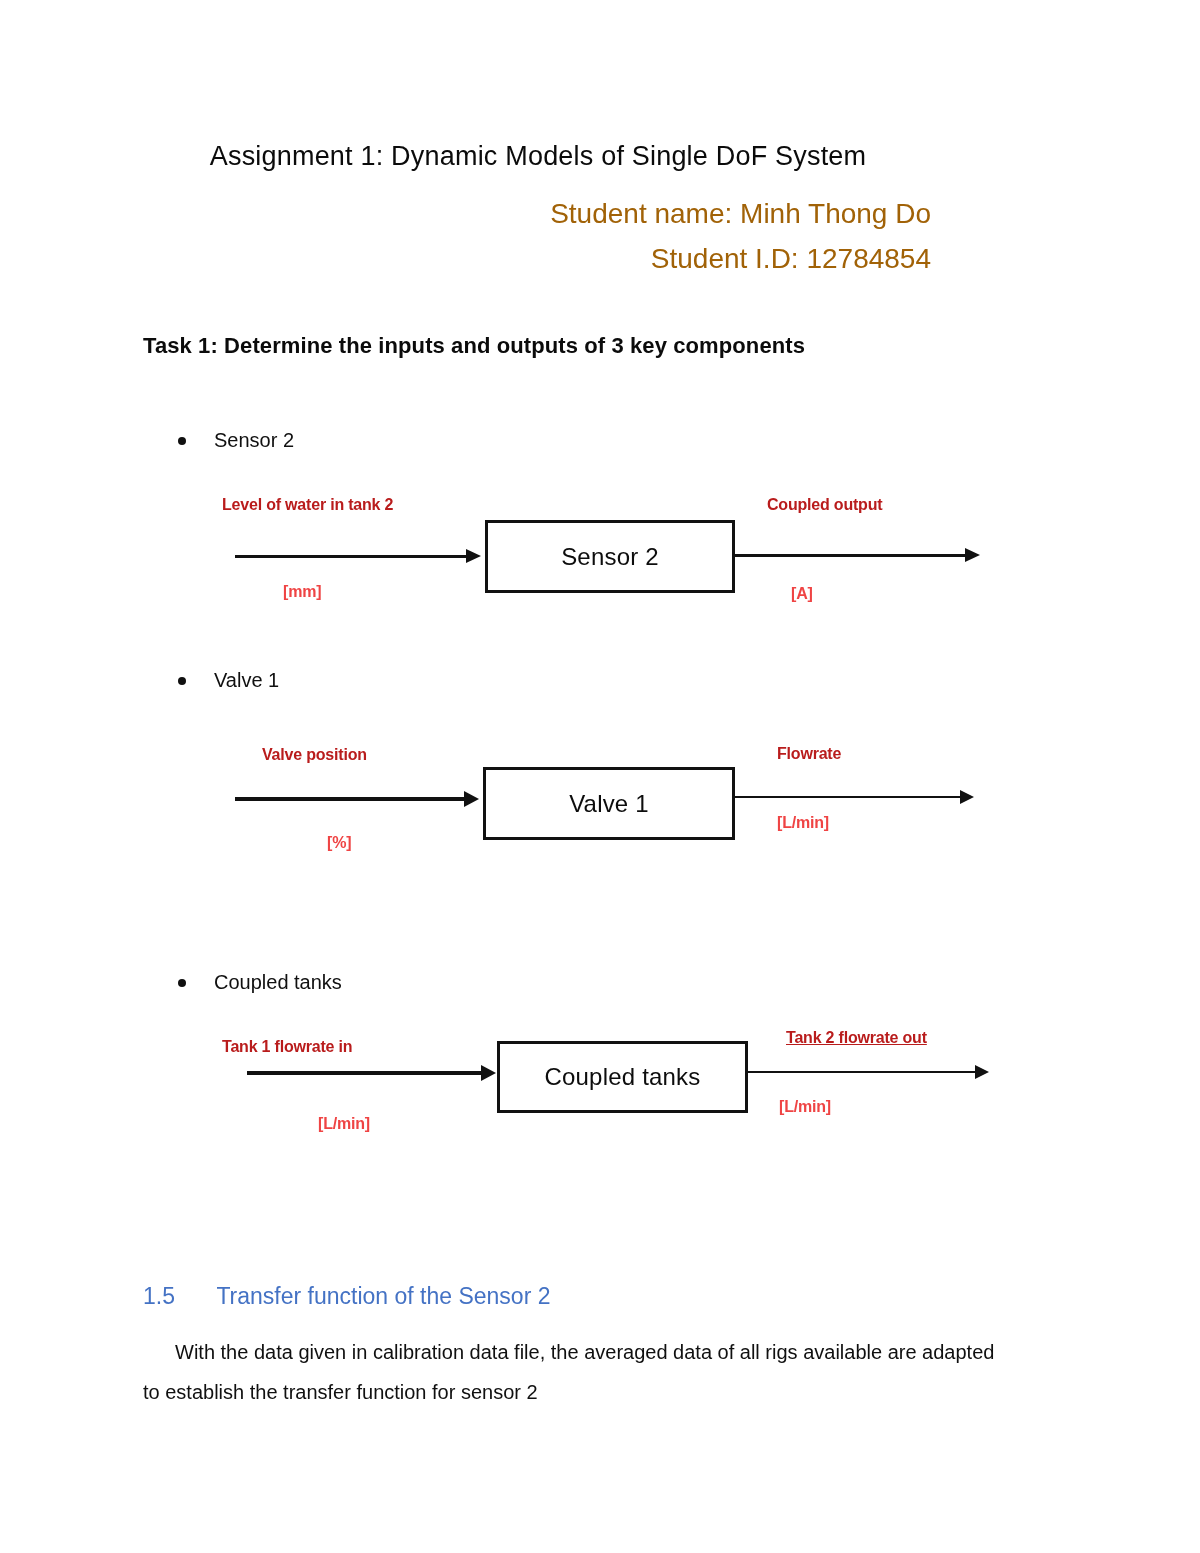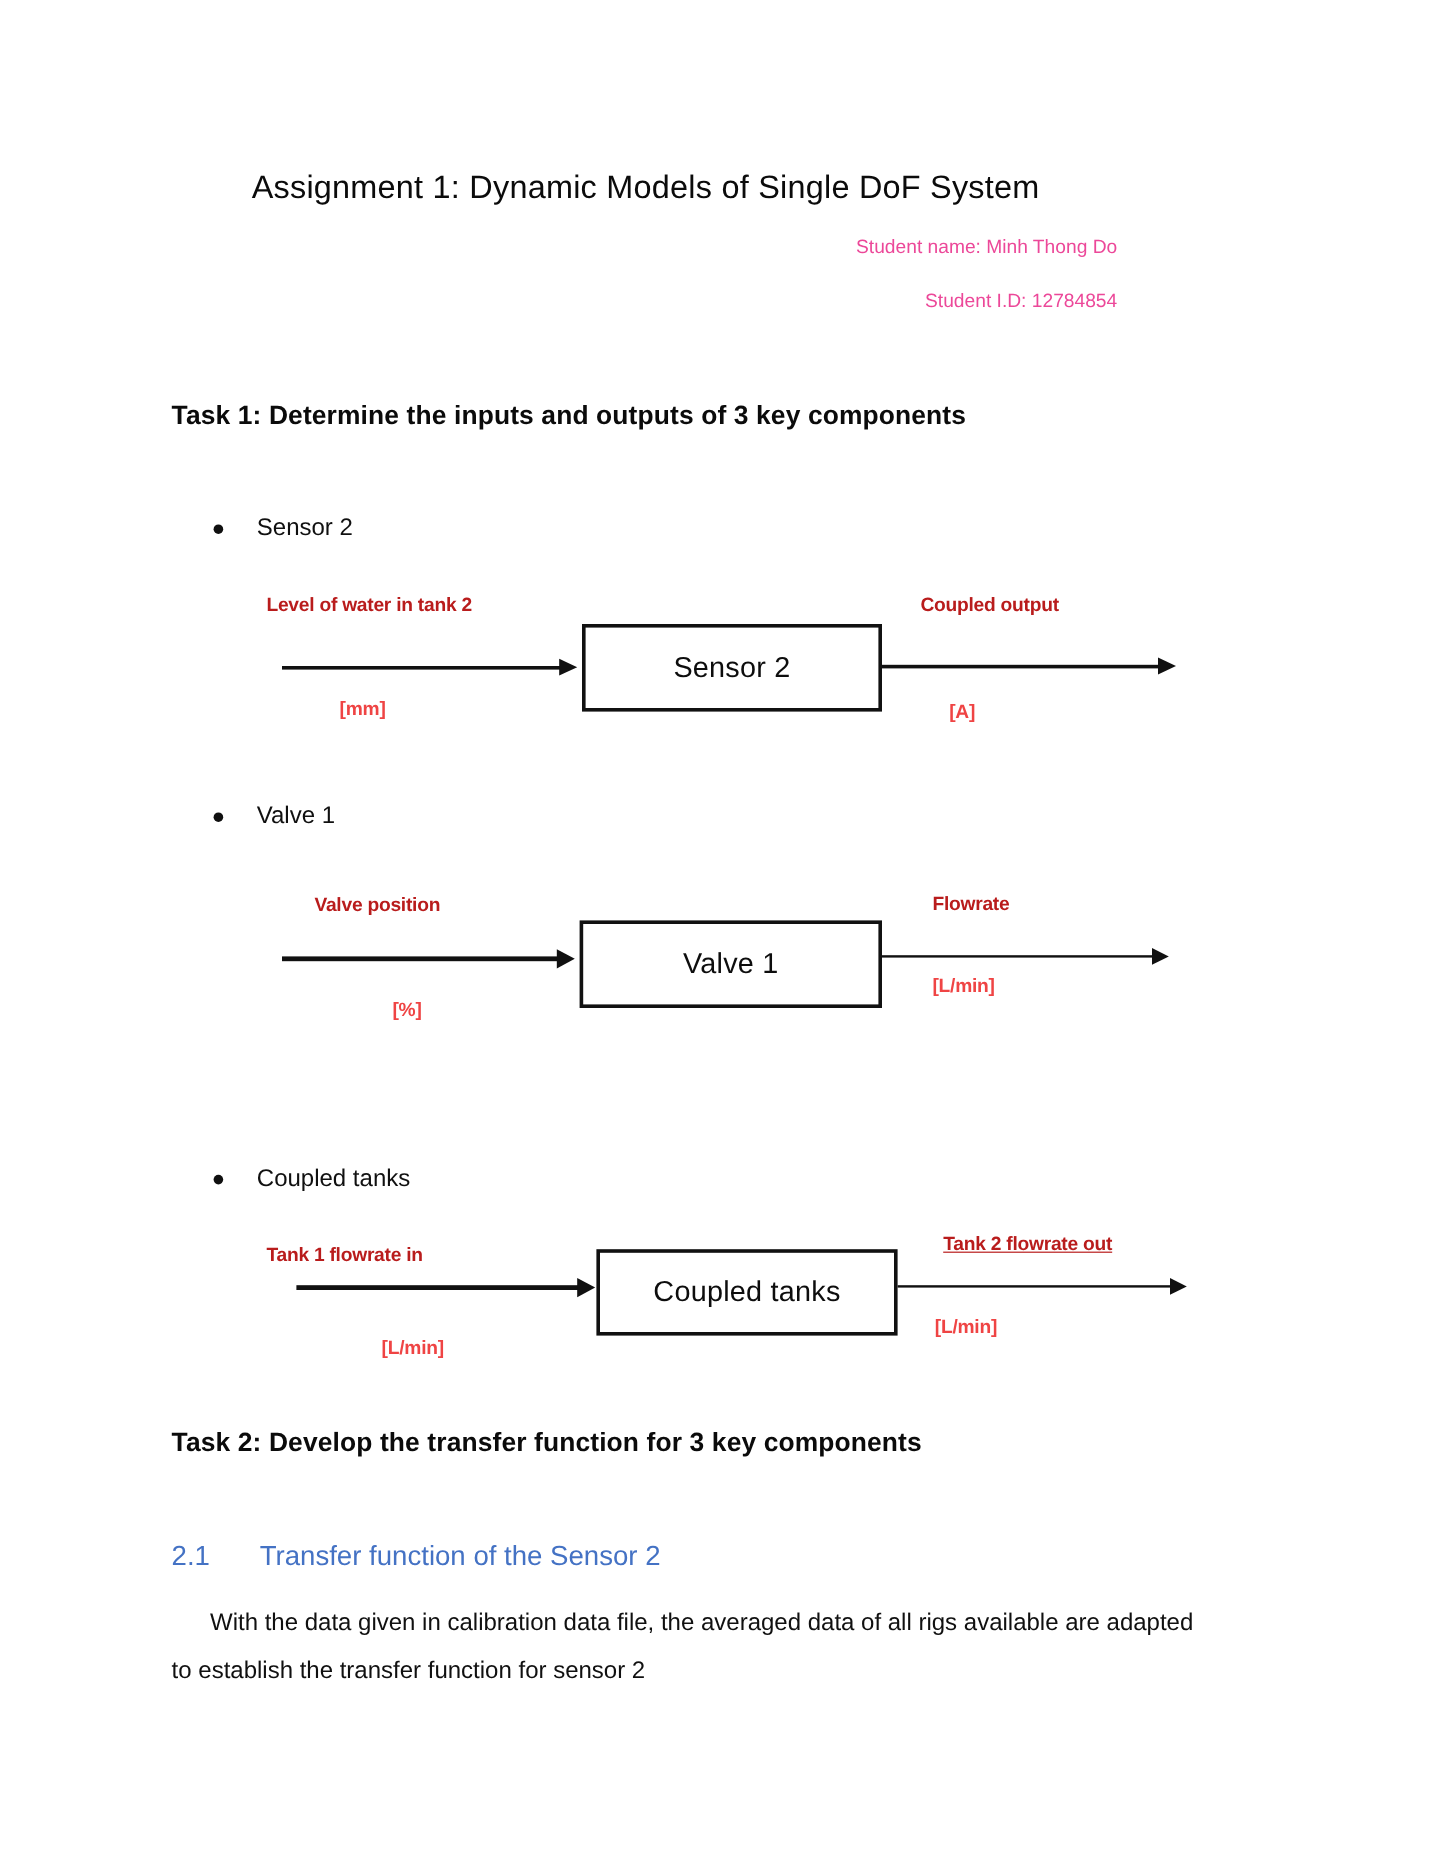--- a/index.html
+++ b/index.html
@@ -14,21 +14,21 @@
   }
   .abs { position:absolute; }
   .doc-title {
     left:0; right:0; top:141px;
     text-align:center;
     font-size:27px;
     font-weight:400;
     color:#0b0b0b;
     letter-spacing:0.2px;
   }
-  .student-line { font-size:16px; color:#ec4899; }
+  .student-line { font-size:28px; color:#a16207; }
   .h-task {
     font-size:22px;
     font-weight:700;
     color:#0b0b0b;
     letter-spacing:0.1px;
   }
   .bullet-item { font-size:20px; color:#101010; display:flex; align-items:center; }
   .bullet-dot {
     width:8px; height:8px; border-radius:50%;
     background:#101010; margin-right:28px; flex:0 0 auto;
@@ -134,22 +134,21 @@
       <span class="block-label">Coupled tanks</span>
     </div>
     <div>
       <div class="arrow-line" style="left:748px; top:1071px; width:230px; height:2px;"></div>
       <div class="arrow-head" style="left:975px; top:1065px; border-width:7px 0 7px 14px;"></div>
     </div>
     <div class="abs flow-label" style="left:786px; top:1029px;text-decoration:underline;">Tank 2 flowrate out</div>
     <div class="abs flow-unit" style="left:779px; top:1098px;">[L/min]</div>
   </div>
 
-  <div class="abs h-task" style="left:143px; top:1189px;">Task 2: Develop the transfer function for 3 key components</div>
 
   <div class="abs h2-blue" style="left:143px; top:1283px;">
-    <span class="h2-num">2.1</span>
+    <span class="h2-num">1.5</span>
     <span class="h2-text">Transfer function of the Sensor 2</span>
   </div>
 
   <div class="abs para" style="left:143px; top:1332px;">With the data given in calibration data file, the averaged data of all rigs available are adapted to establish the transfer function for sensor 2</div>
 
 </div>
 
 </body></html>

